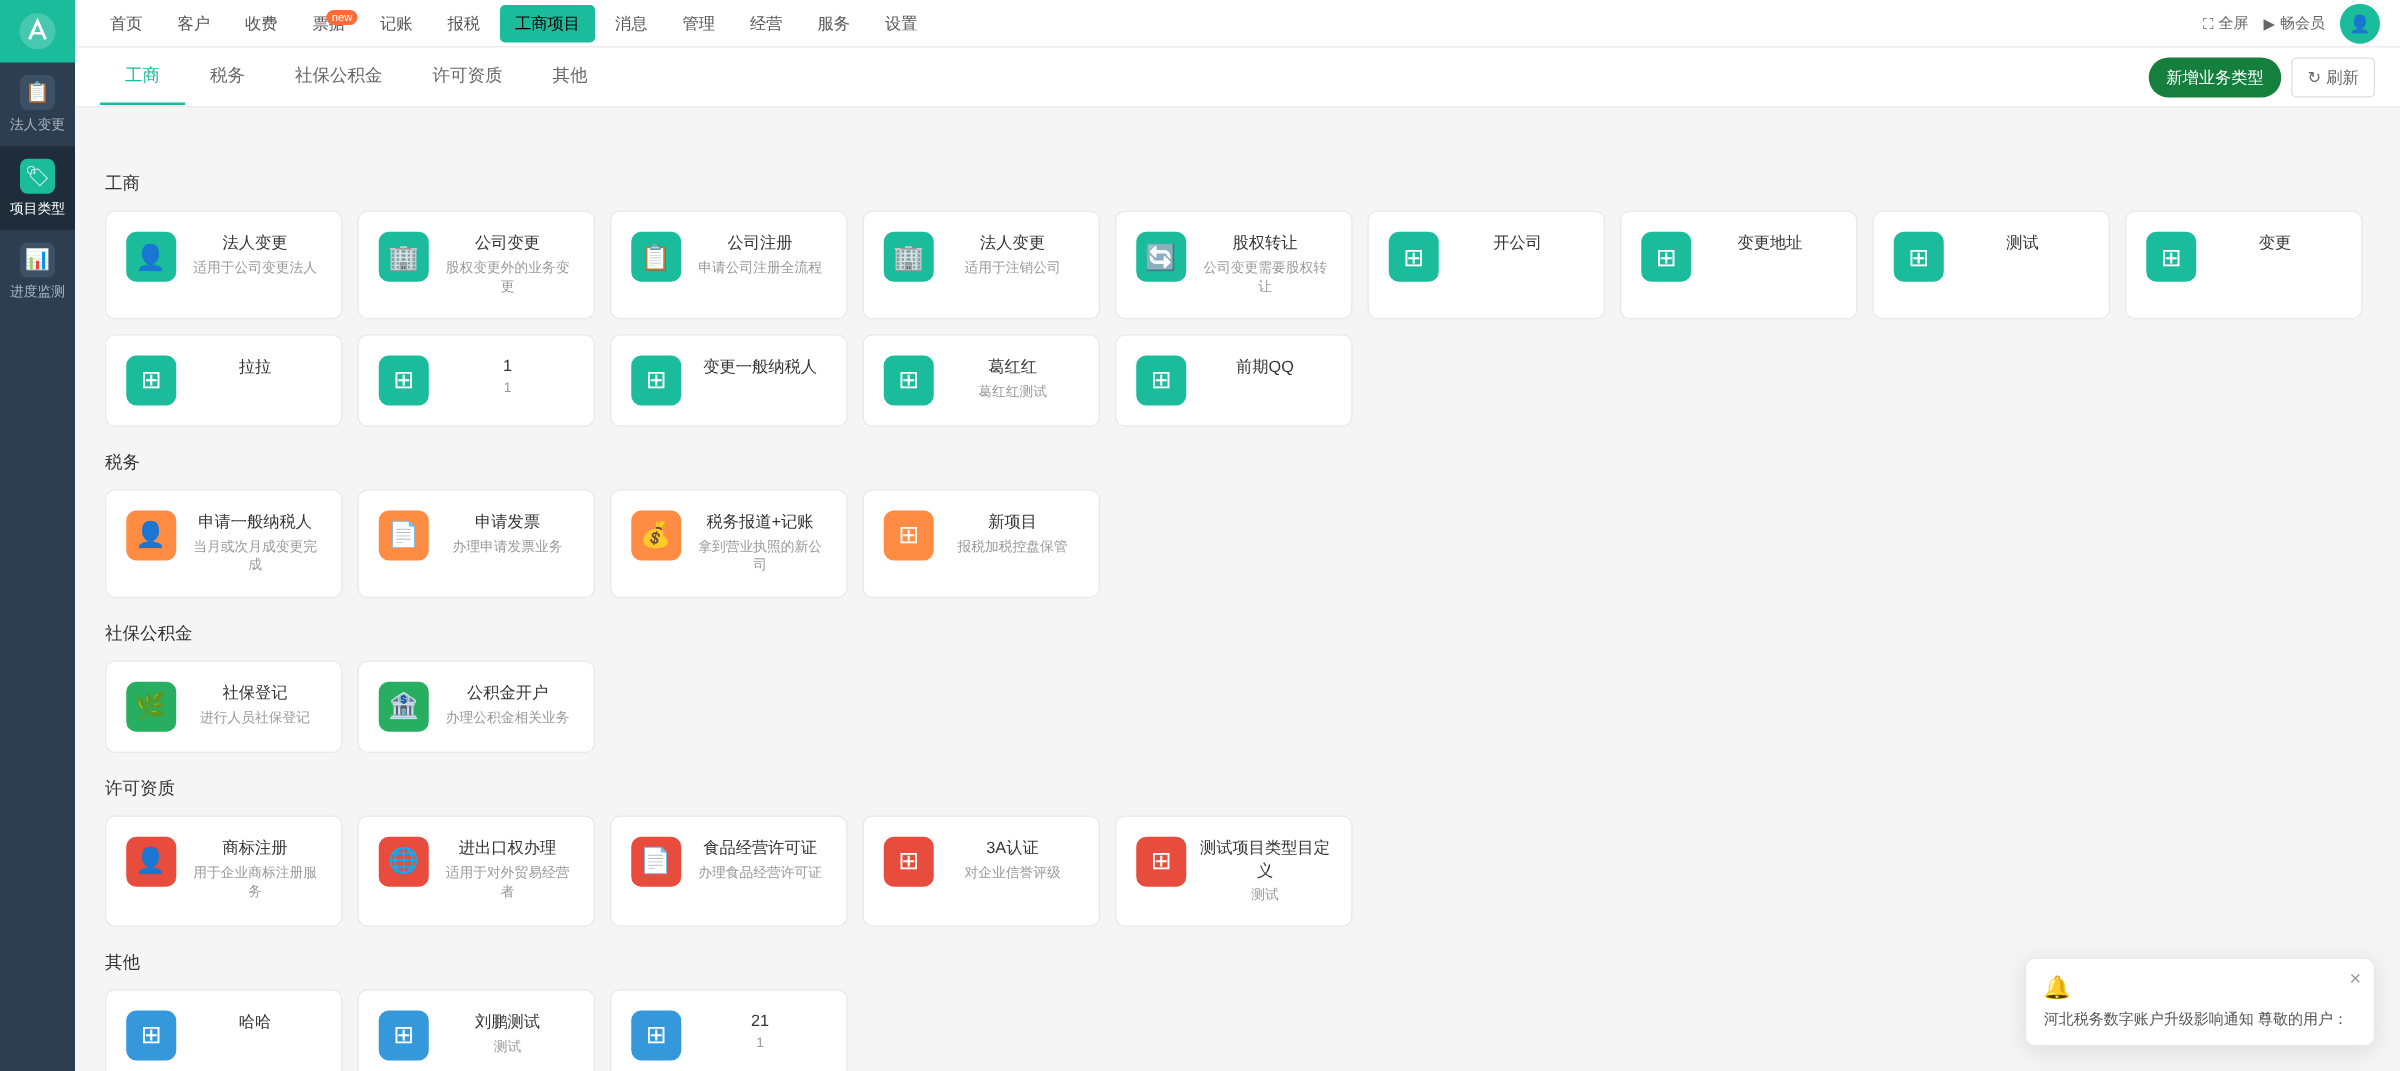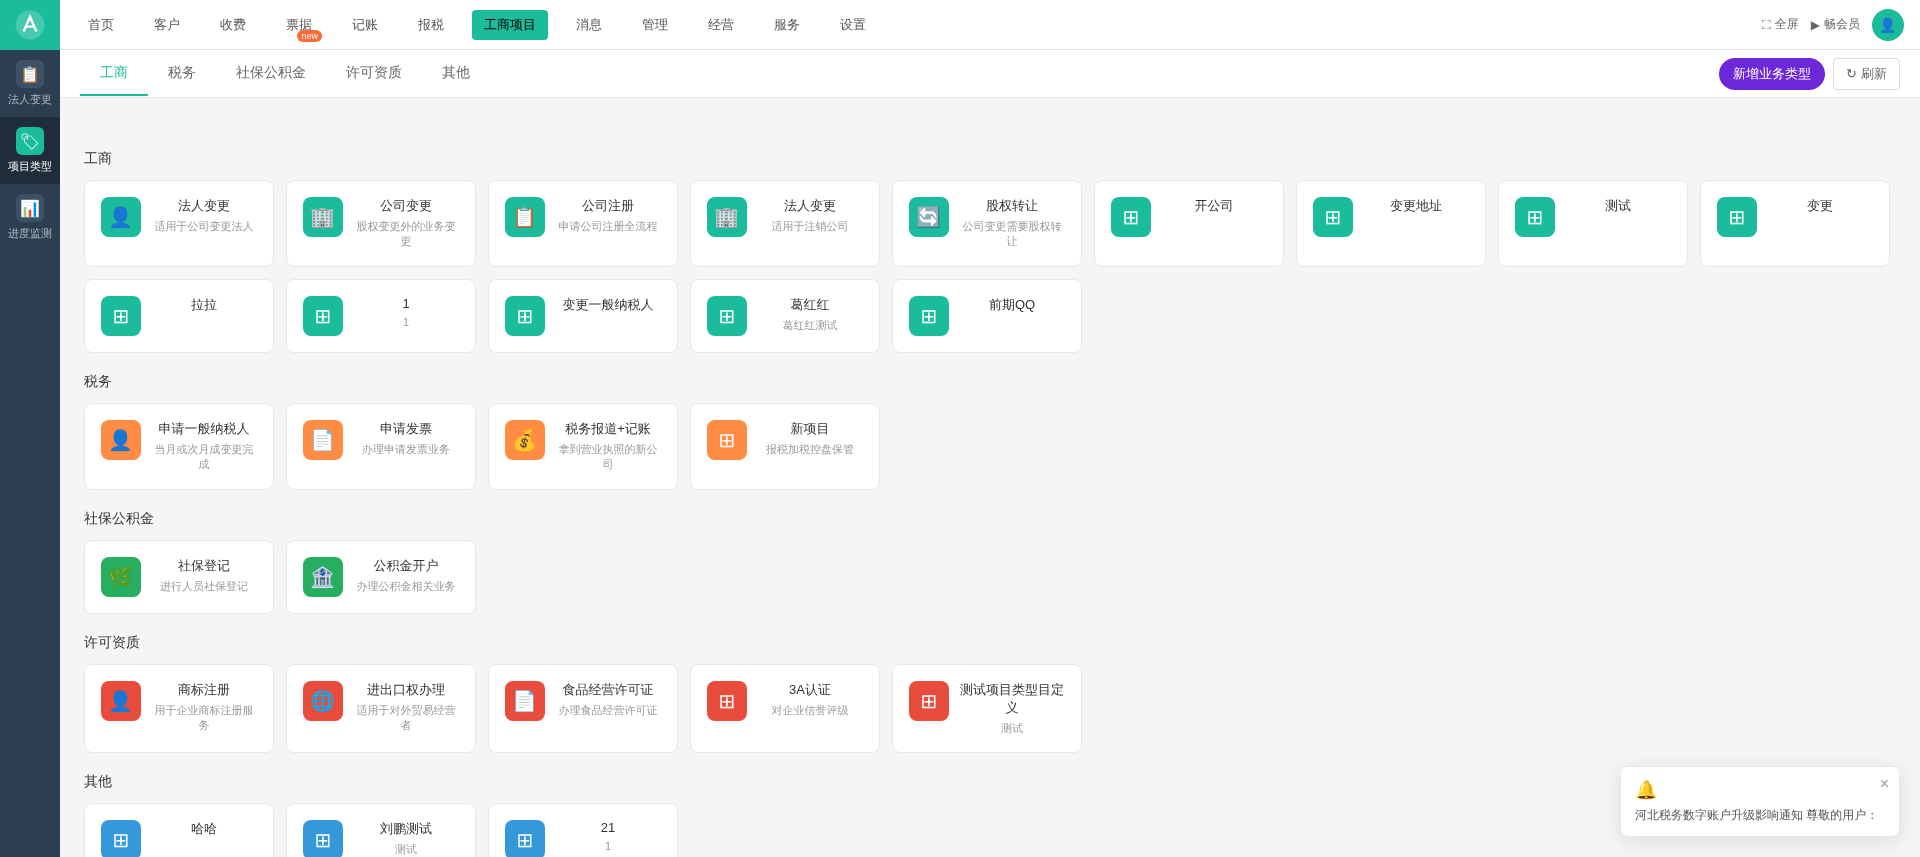--- a/index.html
+++ b/index.html
@@ -44,46 +44,46 @@
       display: flex; align-items: center; justify-content: center;
       font-size: 16px;
     }
     .sidebar-item.active .icon-box { background: #1abc9c; }
 
     
     .main-area { flex: 1; display: flex; flex-direction: column; overflow: hidden; }
 
     
     .topnav {
-      height: 50px;
+      height: 38px;
       background: #fff;
       border-bottom: 1px solid #e8e8e8;
       display: flex;
       align-items: center;
       padding: 0 16px;
-      gap: 16px;
+      gap: 4px;
       flex-shrink: 0;
     }
     .nav-item {
       padding: 6px 12px;
       cursor: pointer;
       color: #555;
       font-size: 13px;
       border-radius: 4px;
       white-space: nowrap;
       position: relative;
     }
     .nav-item.active {
       background: #1abc9c;
       color: #000000;
       border-radius: 4px;
     }
     .nav-item .badge {
       position: absolute;
-      top: 20px; right: 2px;
+      top: 4px; right: 2px;
       background: #ff6b35;
       color: #fff;
       font-size: 9px;
       padding: 1px 4px;
       border-radius: 8px;
     }
     .nav-right {
       margin-left: auto;
       display: flex;
       align-items: center;
@@ -121,21 +121,21 @@
       font-size: 14px;
       border-bottom: 2px solid transparent;
       margin-bottom: -1px;
     }
     .sub-tab.active { color: #1abc9c; border-bottom: 2px solid #1abc9c; }
     .sub-tabs-right {
       margin-left: auto;
       display: flex; gap: 8px;
     }
     .btn-new-type {
-      background: #6d28d9;
+      background: #15803d;
       color: #fff;
       border: none;
       border-radius: 16px;
       padding: 6px 14px;
       cursor: pointer;
       font-size: 13px;
     }
     .btn-refresh {
       background: #fff;
       color: #666;

